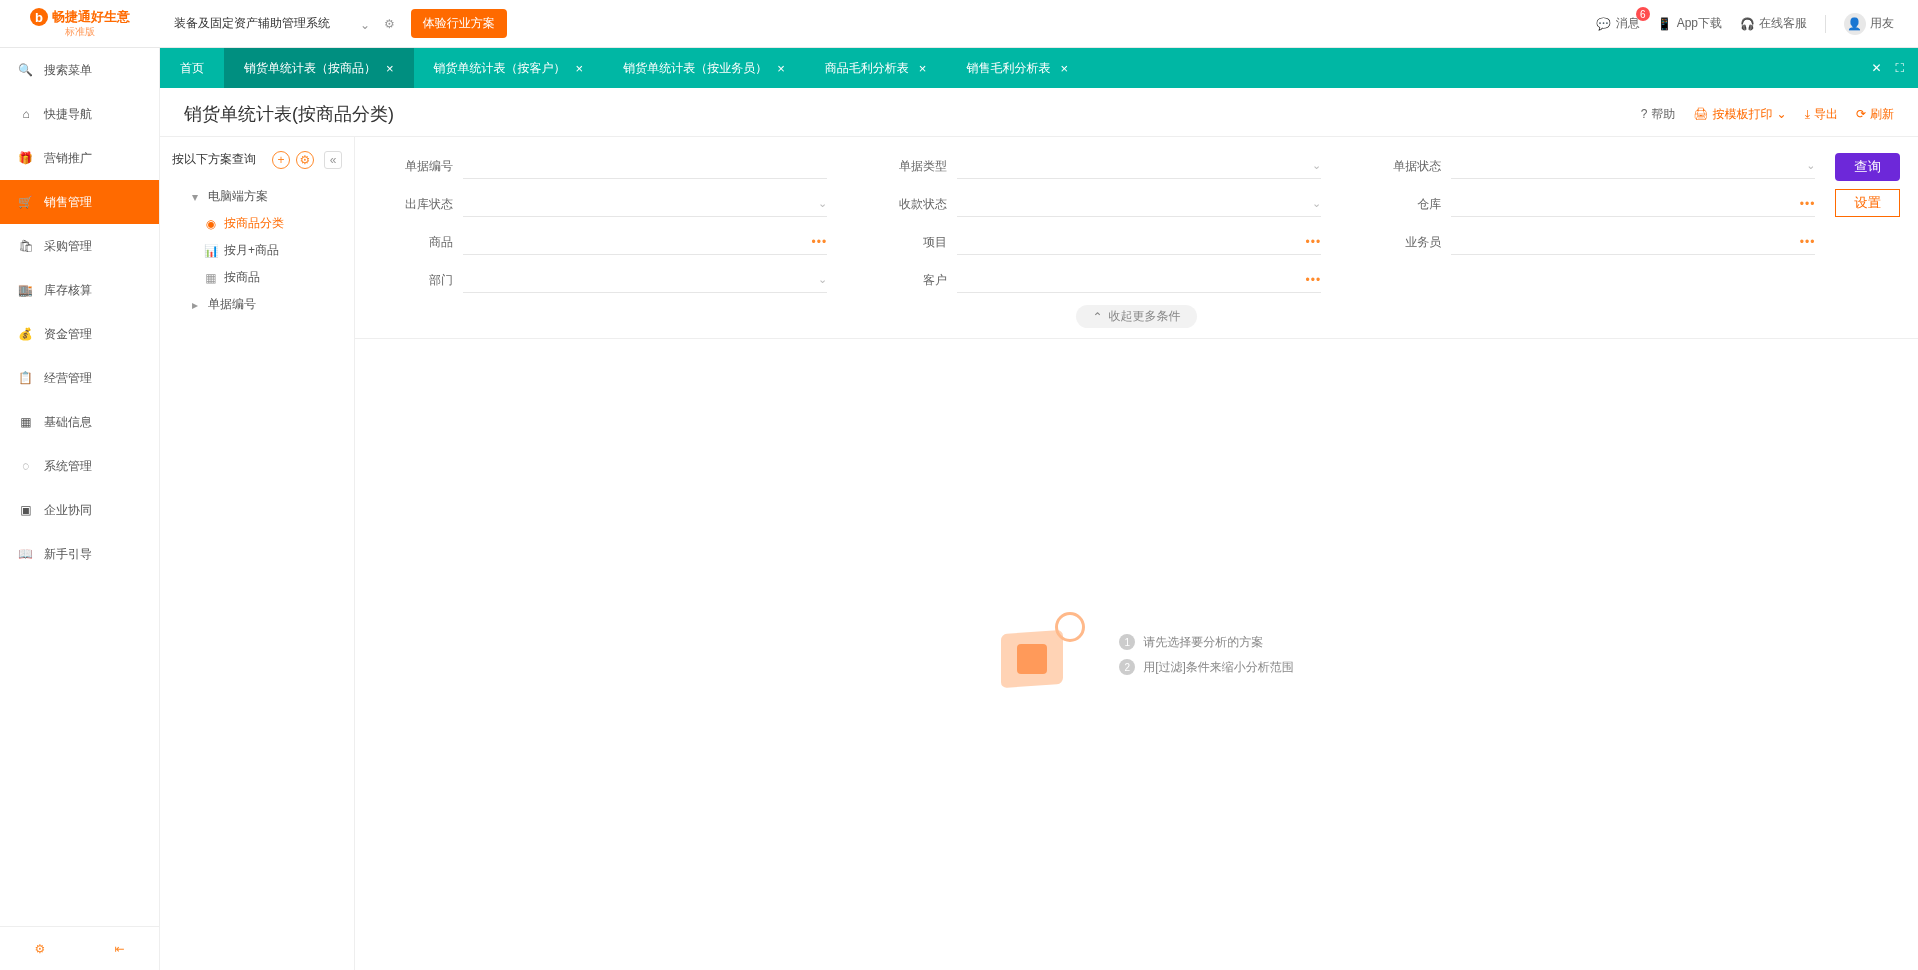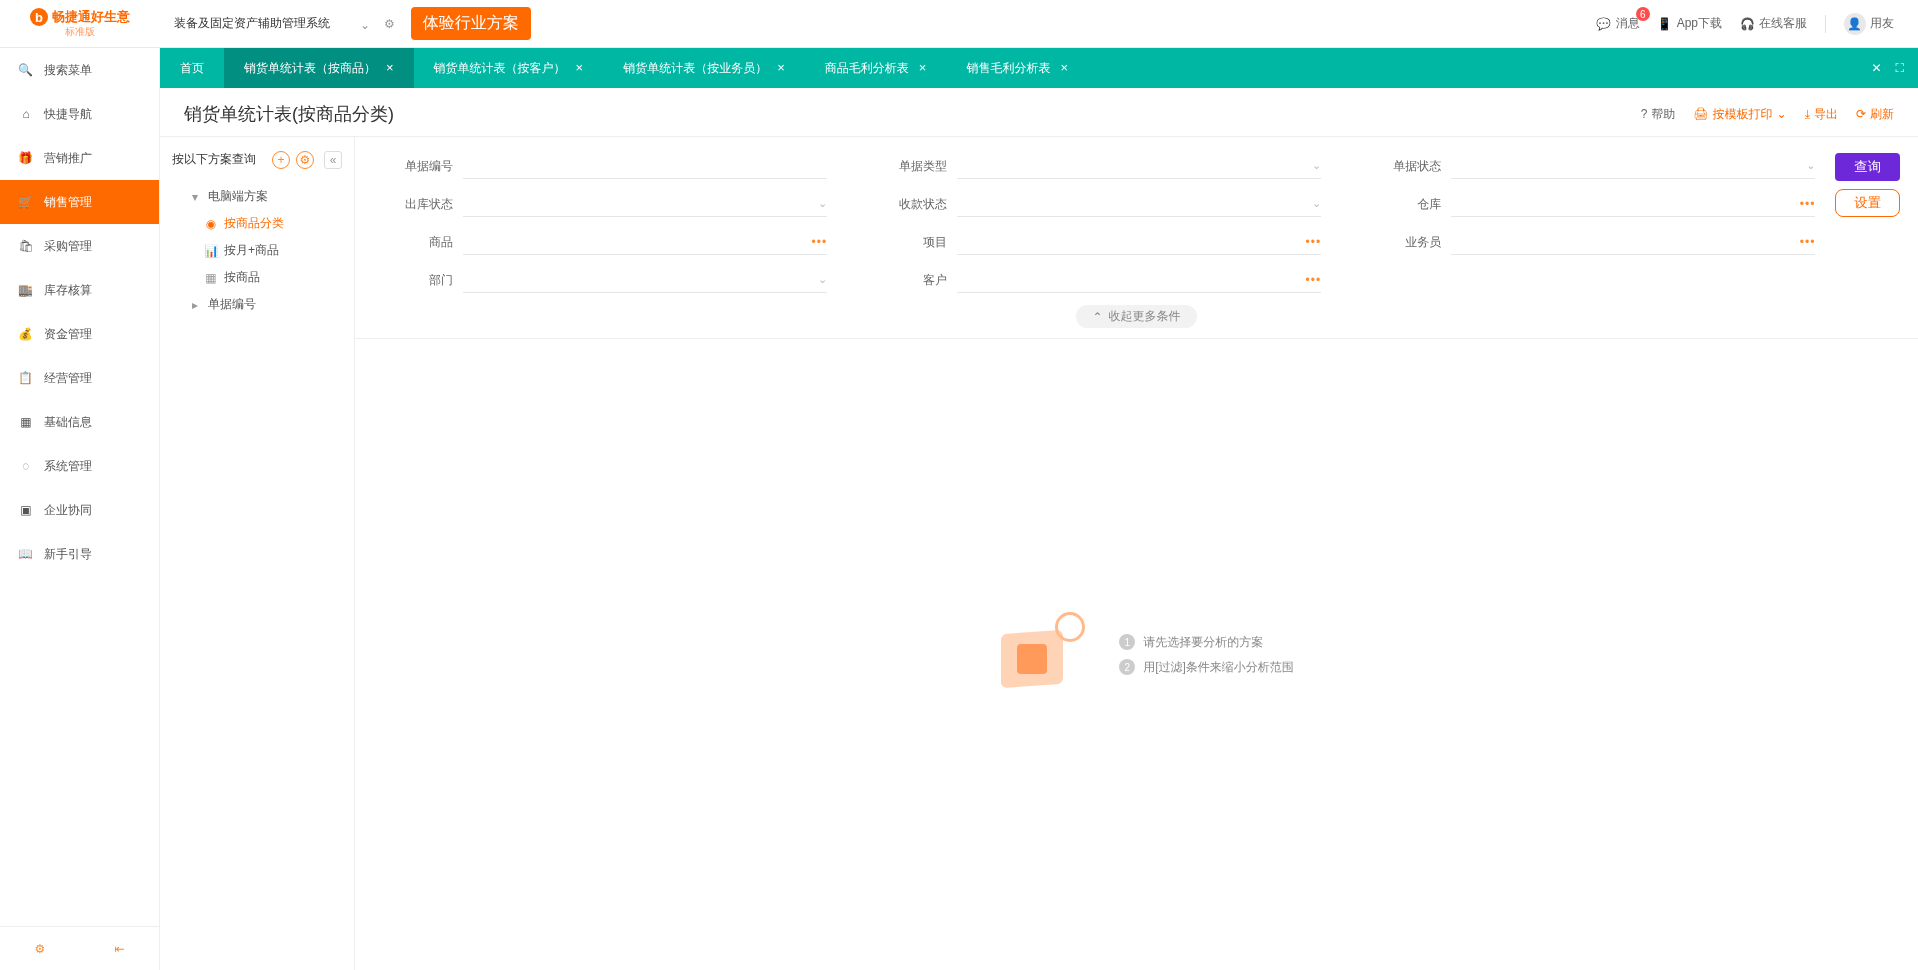--- a/index.html
+++ b/index.html
@@ -7,35 +7,35 @@
 .app{display:flex;flex-direction:column;height:100%}
 .topbar{height:48px;display:flex;align-items:center;border-bottom:1px solid #e8e8e8}
 .logo{width:160px;display:flex;flex-direction:column;align-items:center;justify-content:center;padding:6px 0}
 .logo-main{color:#ff6a00;font-size:13px;font-weight:600;display:flex;align-items:center;gap:4px}
 .logo-main .b{background:#ff6a00;color:#fff;border-radius:50%;width:18px;height:18px;display:flex;align-items:center;justify-content:center;font-size:13px}
 .logo-sub{color:#ff9a5a;font-size:10px;margin-top:-1px}
 .sys-select{display:flex;align-items:flex-end;gap:16px;padding:0 14px;color:#333}
 .sys-select .name{min-width:170px}
 .chev{color:#999}
 .gear{color:#999}
-.btn-orange{background:#ff6a00;color:#fff;border:none;border-radius:4px;padding:6px 12px;font-size:16px;cursor:pointer}
+.btn-orange{background:#ff6a00;color:#fff;border:none;border-radius:4px;padding:6px 12px;font-size:12px;cursor:pointer}
 .topbar-right{margin-left:auto;display:flex;align-items:center;gap:18px;padding-right:24px;color:#666}
 .tr-item{display:flex;align-items:center;gap:4px;position:relative;cursor:pointer}
 .badge{position:absolute;top:-8px;right:-10px;background:#ff4d4f;color:#fff;border-radius:8px;min-width:14px;height:14px;font-size:10px;display:flex;align-items:center;justify-content:center;padding:0 3px}
 .divider-v{width:1px;height:18px;background:#e0e0e0}
 .avatar{width:22px;height:22px;background:#e8e8e8;border-radius:50%;display:flex;align-items:center;justify-content:center;color:#999}
 .body{flex:1;display:flex;min-height:0}
 .sidebar{width:160px;background:#fff;border-right:1px solid #eee;display:flex;flex-direction:column}
 .side-item{height:44px;display:flex;align-items:center;gap:10px;padding:0 18px;color:#555;cursor:pointer}
 .side-item.active{background:#ff6a00;color:#fff}
 .side-icon{width:16px;text-align:center;color:inherit}
 .side-footer{margin-top:auto;height:44px;display:flex;align-items:center;justify-content:space-around;border-top:1px solid #eee;color:#ff8a2b}
 .main{flex:1;display:flex;flex-direction:column;min-width:0}
 .tabs{height:40px;background:#00b7a4;display:flex;align-items:stretch}
-.tab{display:flex;align-items:flex-start;gap:10px;padding:12px 20px;color:#fff;cursor:pointer;font-size:12px}
+.tab{display:flex;align-items:center;gap:10px;padding:3px 20px;color:#fff;cursor:pointer;font-size:12px}
 .tab.home{background:#00b7a4;font-weight:500}
 .tab.active{background:#008f80}
 .tab .x{font-size:13px}
 .tabs-right{margin-left:auto;display:flex;align-items:center;gap:14px;padding:0 14px;color:#fff}
 .content{flex:1;background:#fff;display:flex;flex-direction:column;padding:0;min-height:0}
 .page-head{display:flex;padding:14px 24px 10px 24px}
 .page-title{font-size:18px;color:#333}
 .page-actions{margin-left:auto;display:flex;align-items:center;gap:18px;color:#666}
 .pa{display:flex;align-items:center;gap:4px;cursor:pointer}
 .pa.orange{color:#ff6a00}
@@ -59,21 +59,21 @@
 .fi-ctrl{flex:1;border-bottom:1px solid #e6e6e6;min-height:26px;display:flex;align-items:center;justify-content:flex-end;color:#bbb;position:relative}
 .fi-ctrl .caret{font-size:11px}
 .fi-ctrl .dots{color:#ff8a2b;letter-spacing:1px}
 .date-opts{display:flex;gap:12px;align-items:center;color:#888}
 .date-opts .opt{cursor:pointer}
 .date-opts .opt.active{background:#ff6a00;color:#fff;border-radius:10px;padding:1px 8px}
 .date-range{font-size:11px;color:#999;margin-top:4px}
 .fi.date .fi-ctrl{flex-direction:column;align-items:flex-start;border-bottom:none}
 .action-col{display:flex;flex-direction:column;gap:8px;padding:16px 18px 0 0}
 .btn-search{background:#6d28d9;color:#fff;border:none;border-radius:4px;padding:5px 18px;cursor:pointer}
-.btn-setting{background:#fff;color:#ff6a00;border:1px solid #ff6a00;border-radius:8px;padding:4px 18px;cursor:pointer}
+.btn-setting{background:#fff;color:#ff6a00;border:1px solid #ff6a00;border-radius:0;padding:4px 18px;cursor:pointer}
 .filters-row{display:flex}
 .filters-row .filter-grid{flex:1}
 .collapse-bar{display:flex;justify-content:center;padding:4px 0 10px}
 .collapse-pill{background:#f2f2f2;border-radius:12px;padding:3px 16px;color:#888;font-size:12px;cursor:pointer;display:flex;align-items:center;gap:6px}
 .empty{flex:1;display:flex;align-items:center;justify-content:center;gap:30px;border-top:1px solid #eee}
 .empty-img{width:110px;height:90px;position:relative}
 .empty-img .box{position:absolute;left:22px;top:22px;width:62px;height:54px;background:#ffd3b5;border-radius:6px;transform:skewY(-4deg)}
 .empty-img .face{position:absolute;left:38px;top:34px;width:30px;height:30px;background:#ff9a5a;border-radius:4px}
 .empty-img .mag{position:absolute;right:4px;top:2px;width:30px;height:30px;border:3px solid #ffb98a;border-radius:50%}
 .empty-steps{color:#888}

